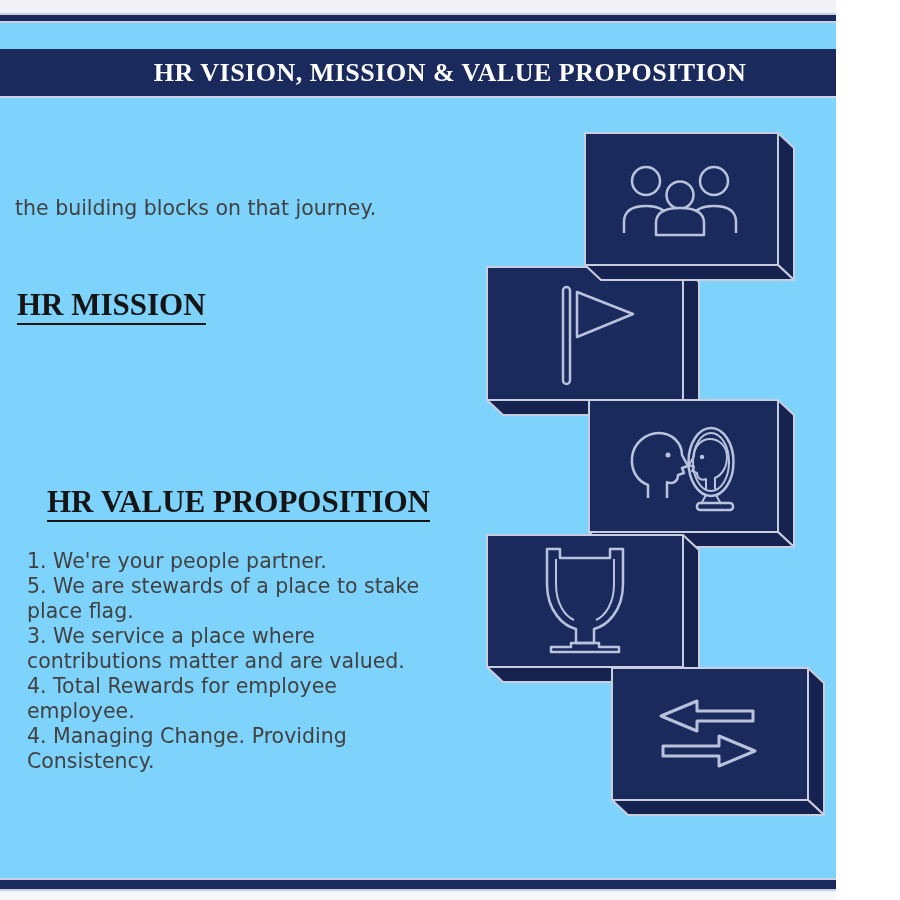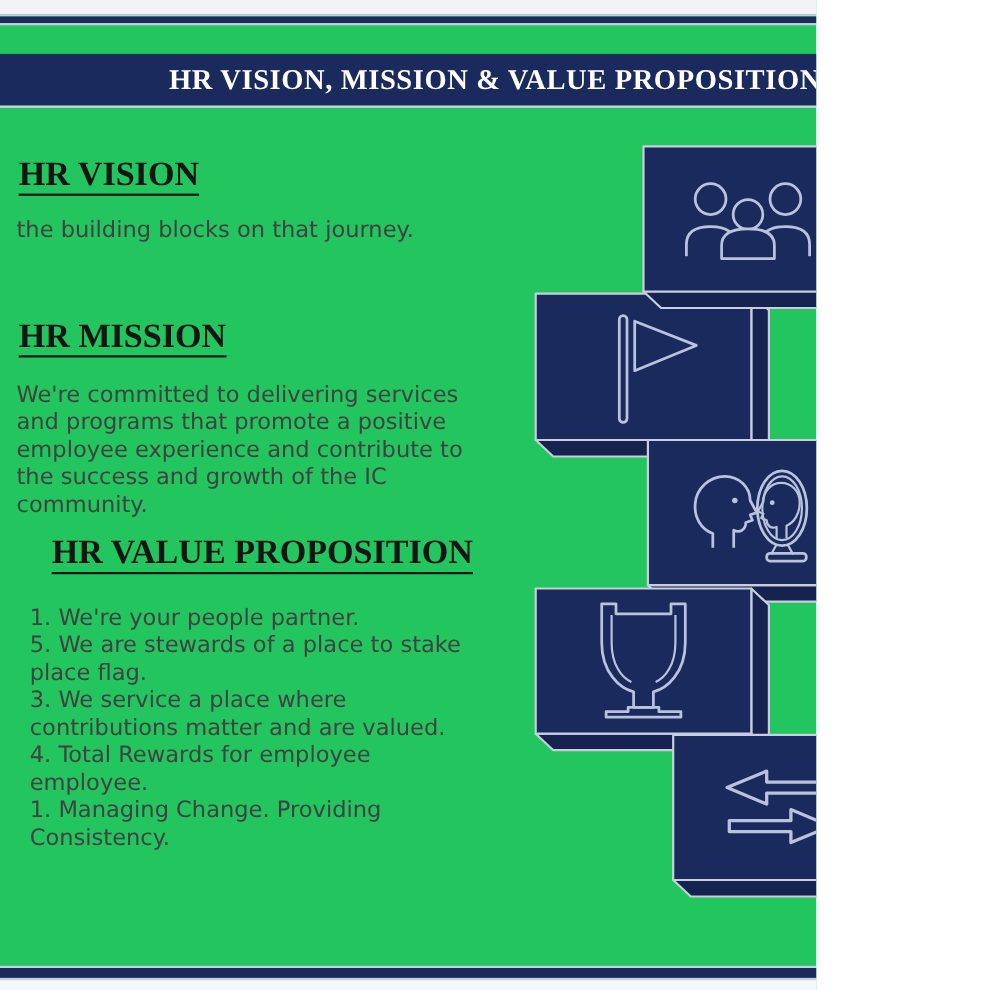--- a/index.html
+++ b/index.html
@@ -1,16 +1,16 @@
 <!DOCTYPE html>
 <html><head>
 <meta charset="utf-8">
 <style>
   html,body{margin:0;padding:0;background:#fff;}
-  .page{position:relative;width:742px;height:900px;background:#22c55e;overflow:hidden;
+  .page{position:relative;width:836px;height:900px;background:#7dd3fc;overflow:hidden;
         font-family:"DejaVu Sans",sans-serif;}
   
   .strip{position:absolute;left:0;width:900px;}
   .top-strip{top:0;height:13px;background:#f2f3f6;}
   .lt1{top:13px;height:2px;background:#c9cfdf;}
   .nv1{top:15px;height:6px;background:#1a2a5c;}
   .lt2{top:21px;height:2px;background:#c9cfdf;}
   .banner{position:absolute;left:0;top:49px;width:900px;height:47px;background:#1a2a5c;
           display:flex;align-items:center;justify-content:center;}
   .banner span{color:#ffffff;font-family:"Liberation Serif",serif;font-weight:bold;
@@ -43,50 +43,40 @@
   <div class="strip top-strip"></div>
   <div class="strip lt1"></div>
   <div class="strip nv1"></div>
   <div class="strip lt2"></div>
 
   <div class="banner">
     <span>HR VISION, MISSION &amp; VALUE PROPOSITION</span>
   </div>
   <div class="strip lt3"></div>
 
-  <h2 class="heading" id="heading-vision">
-    <span class="u">HR VISION</span>
-  </h2>
   <div class="para" id="para-vision">
     <div class="line">the building blocks on that journey.</div>
   </div>
 
   <h2 class="heading" id="heading-mission">
     <span class="u">HR MISSION</span>
   </h2>
-  <div class="para" id="para-mission">
-    <div class="line">We're committed to delivering services</div>
-    <div class="line">and programs that promote a positive</div>
-    <div class="line">employee experience and contribute to</div>
-    <div class="line">the success and growth of the IC</div>
-    <div class="line">community.</div>
-  </div>
 
   <h2 class="heading" id="heading-value">
     <span class="u">HR VALUE PROPOSITION</span>
   </h2>
   <div class="para" id="para-value">
     <div class="line">1. We're your people partner.</div>
     <div class="line">5. We are stewards of a place to stake</div>
     <div class="line">place flag.</div>
     <div class="line">3. We service a place where</div>
     <div class="line">contributions matter and are valued.</div>
     <div class="line">4. Total Rewards for employee</div>
     <div class="line">employee.</div>
-    <div class="line">1. Managing Change. Providing</div>
+    <div class="line">4. Managing Change. Providing</div>
     <div class="line">Consistency.</div>
   </div>
 
   <svg class="blocks-svg" viewBox="450 110 450 720">
     <g stroke="#c9cede" stroke-width="2" stroke-linejoin="round">
 
       <g>
         <polygon points="683,267 699,282 699,415 683,400" fill="#162350"></polygon>
         <polygon points="487,400 683,400 699,415 503,415" fill="#162350"></polygon>
         <rect x="487" y="267" width="196" height="133" fill="#1a2a5c"></rect>

